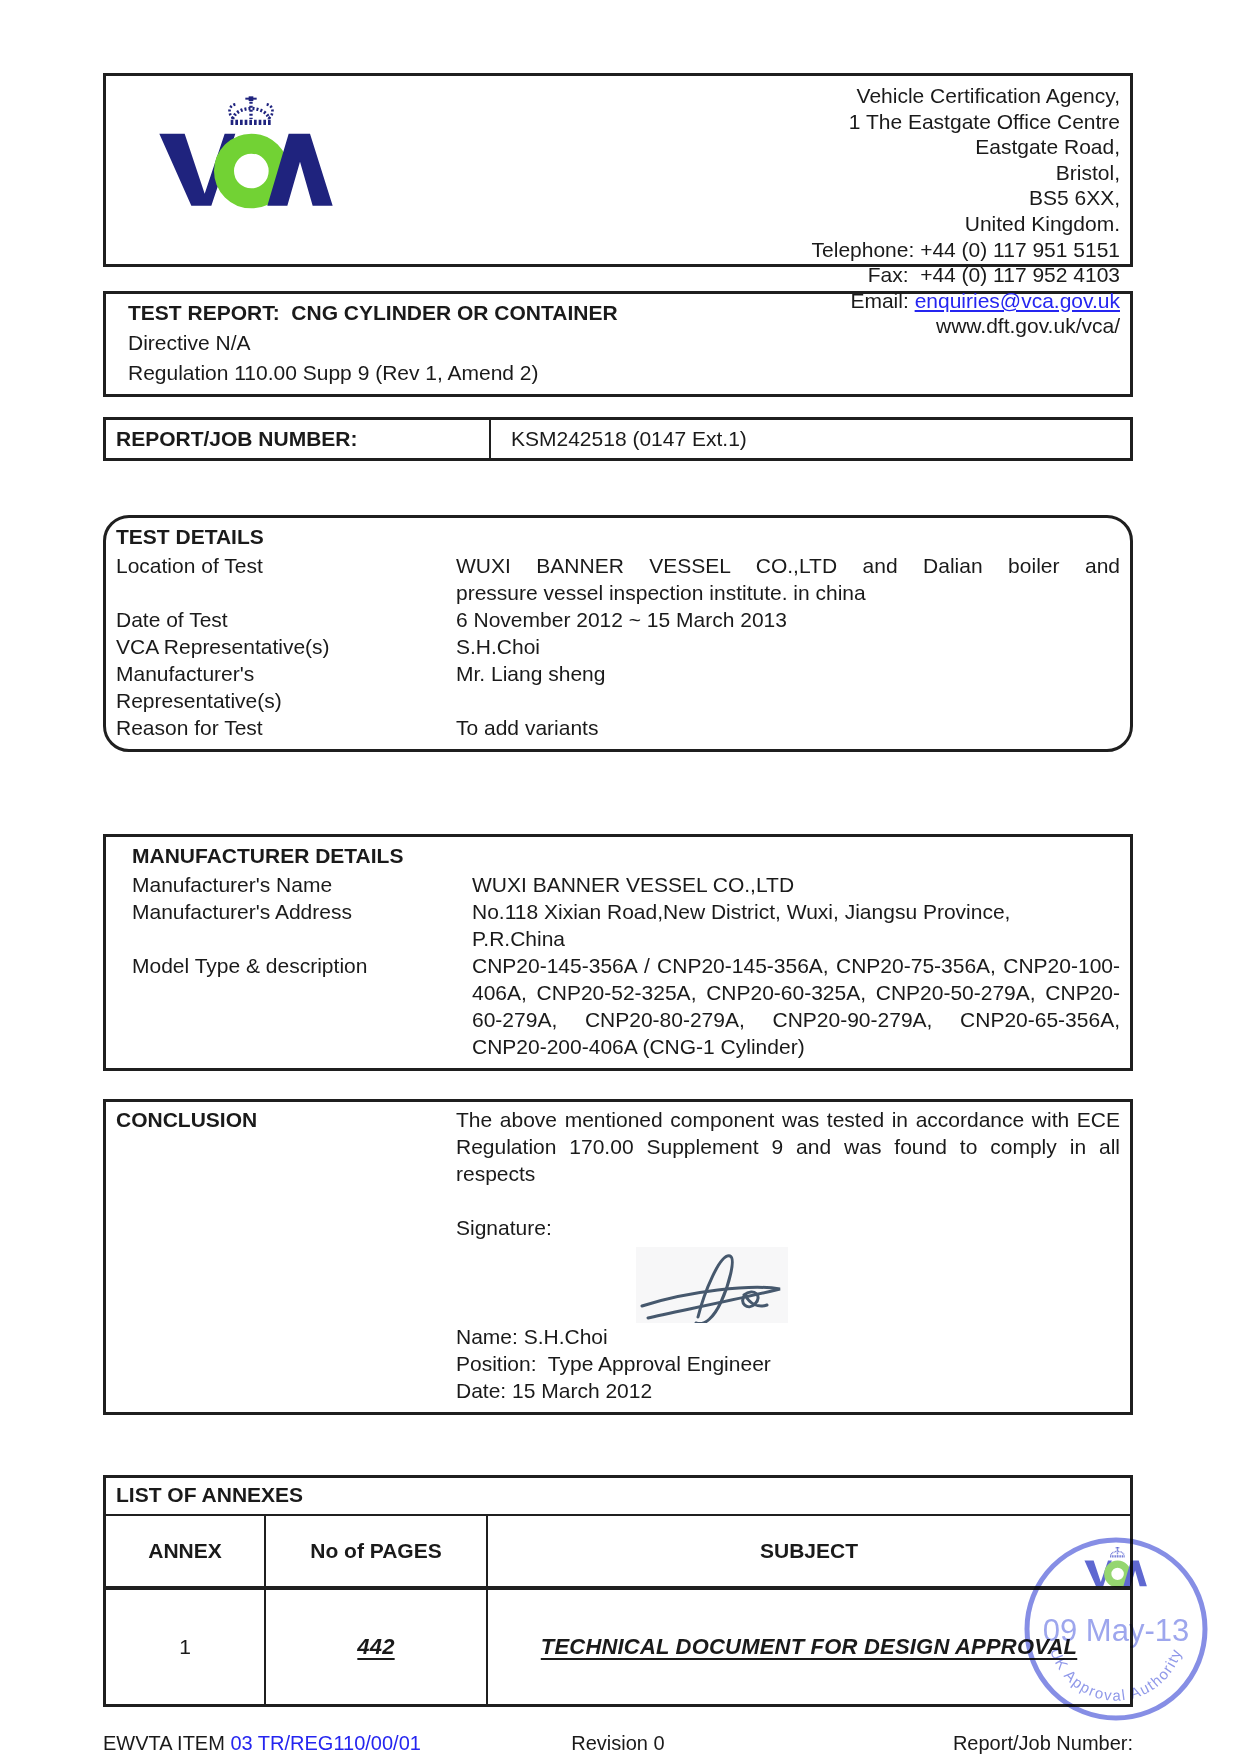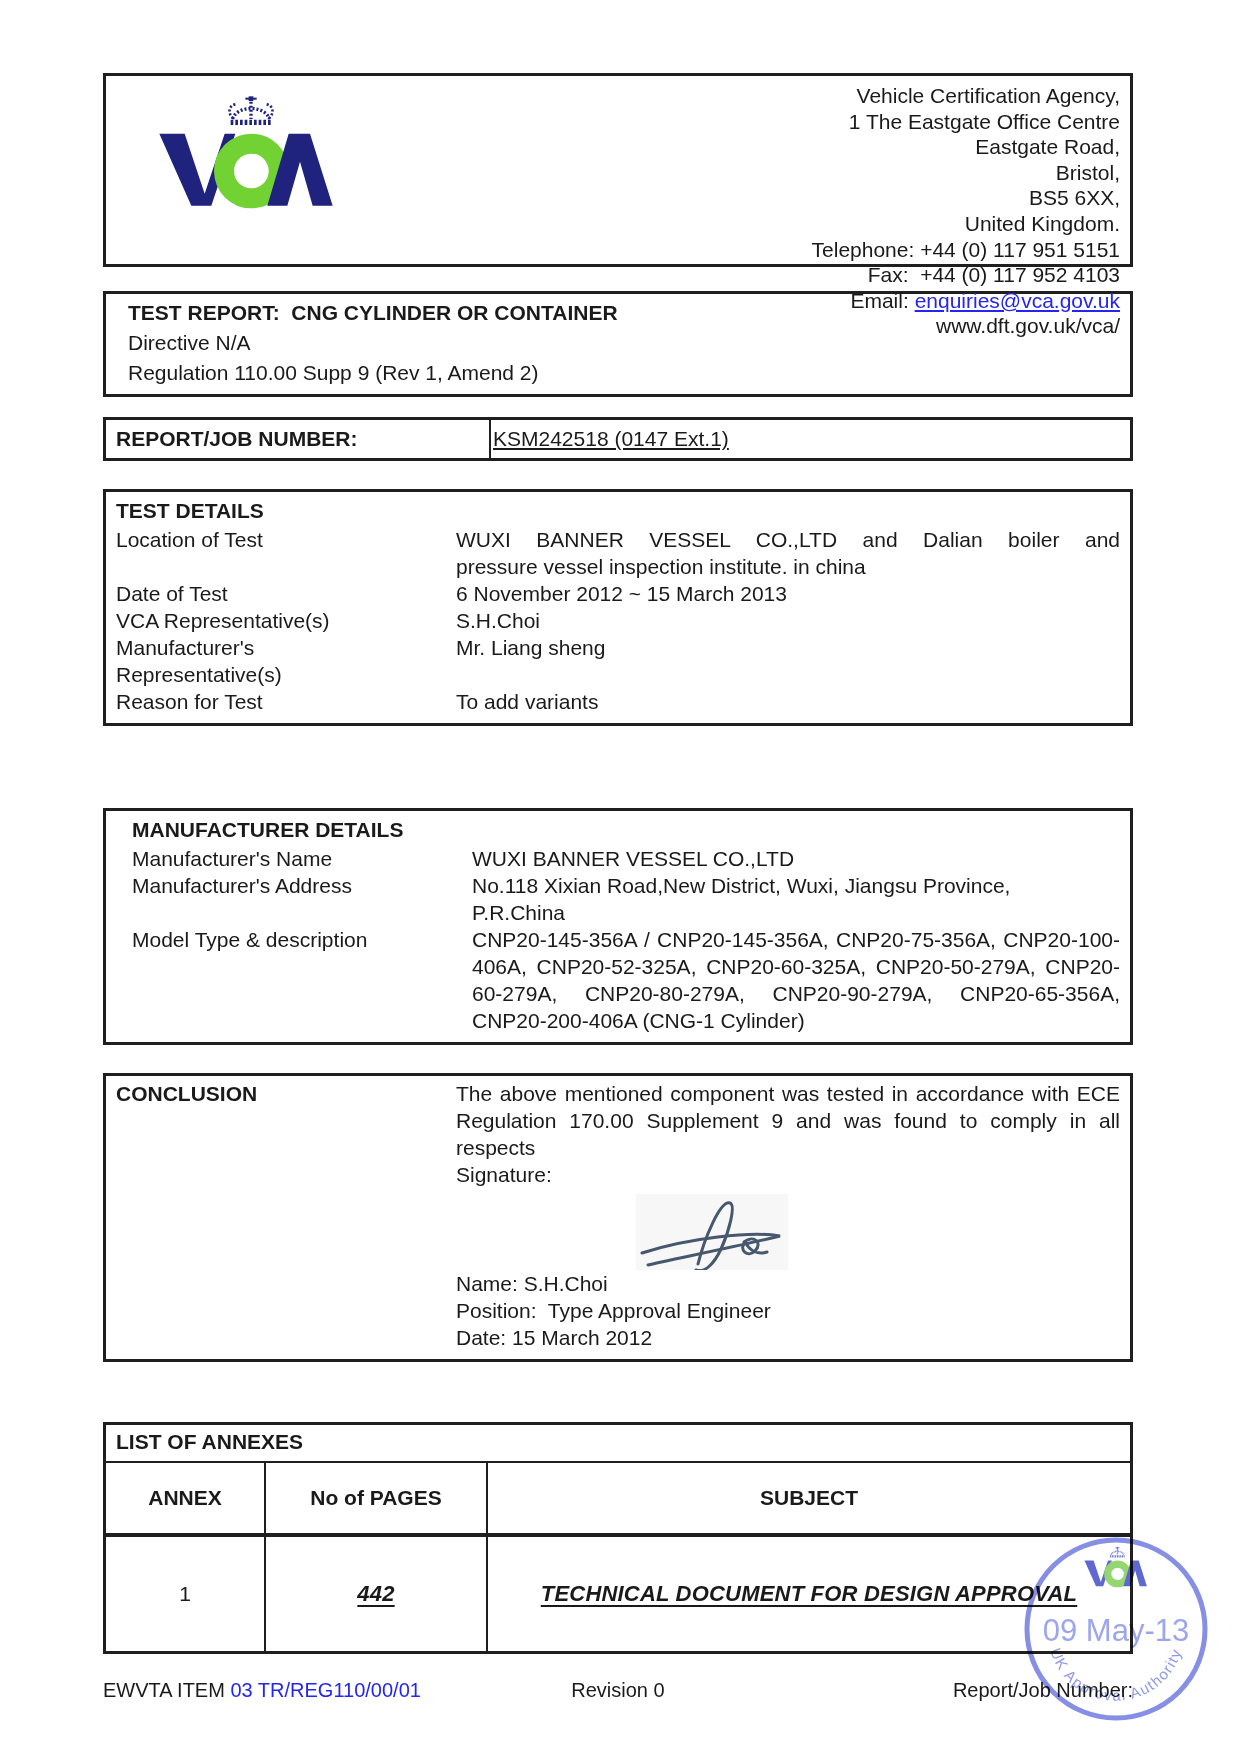--- a/index.html
+++ b/index.html
@@ -15,33 +15,33 @@
   .vca-logo{position:absolute;left:52px;top:18px;width:180px;height:118px;}
   .address{position:absolute;right:10px;top:7px;text-align:right;font-size:21px;line-height:25.6px;}
   .addr-line{white-space:pre-wrap;}
   .email-link{color:#2525f0;text-decoration:underline;}
   
   .title-box{margin-top:24px;padding:4px 22px 6px;font-size:21px;line-height:30px;}
   .tr-title{font-weight:bold;white-space:pre-wrap;}
   
   .job-box{margin-top:20px;display:flex;font-size:21px;line-height:28px;}
   .job-label{width:383px;box-sizing:border-box;padding:5px 10px;font-weight:bold;}
-  .job-value{flex:1;border-left:2px solid #1f1f1f;padding:5px 2px;text-decoration:underline;}
+  .job-value{flex:1;border-left:2px solid #1f1f1f;padding:5px 20px;}
   
   .detail-box{padding:4px 10px 8px;font-size:21px;}
   .detail-title{font-weight:bold;line-height:30px;}
   .drow{display:flex;}
   .dlabel{width:340px;flex:0 0 340px;line-height:27px;white-space:pre-line;}
   .dvalue{flex:1;line-height:27px;}
   .justify{text-align:justify;}
   .justify-force{text-align:justify;text-align-last:justify;}
-  .mt38{margin-top:28px;} .mt55{margin-top:82px;padding-left:26px;} .mt28{margin-top:28px;} .mt60{margin-top:60px;}
+  .mt38{margin-top:54px;border-radius:26px;} .mt55{margin-top:82px;padding-left:26px;} .mt28{margin-top:28px;} .mt60{margin-top:60px;}
   
   .concl-label{width:340px;flex:0 0 340px;font-weight:bold;line-height:27px;}
-  .sig-label{}
+  .sig-label{margin-top:27px;}
   .sig-wrap{margin-left:180px;margin-top:6px;width:152px;height:76px;background:#f7f7f8;}
   
   .annex{display:grid;grid-template-columns:160px 222px 1fr;font-size:21px;}
   .annex-title{grid-column:1/4;font-weight:bold;padding:3px 10px 5px;border-bottom:2px solid #1f1f1f;line-height:28px;}
   .annex-h{font-weight:bold;text-align:center;padding:22px 4px;border-bottom:4px solid #1f1f1f;line-height:26px;}
   .annex-h.c1,.annex-c.c1{border-right:2px solid #1f1f1f;}
   .annex-h.c2,.annex-c.c2{border-right:2px solid #1f1f1f;}
   .annex-c{height:114px;display:flex;align-items:center;justify-content:center;text-align:center;}
   .annex-em{font-weight:bold;font-style:italic;text-decoration:underline;text-decoration-thickness:2px;text-underline-offset:4px;font-size:22px;letter-spacing:0.2px;}
   

